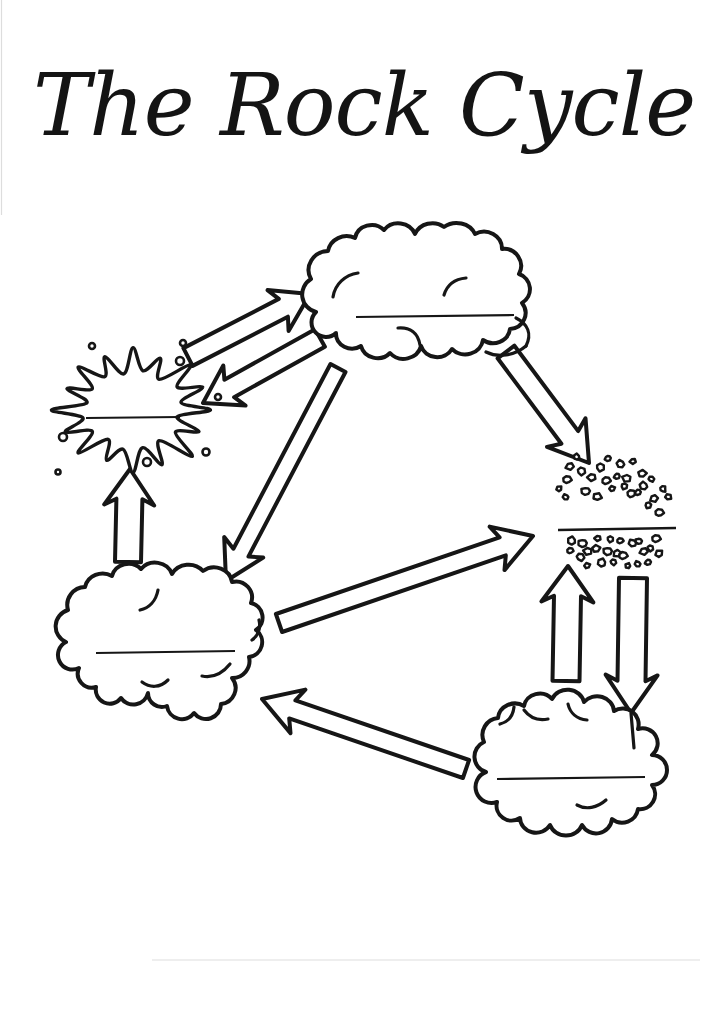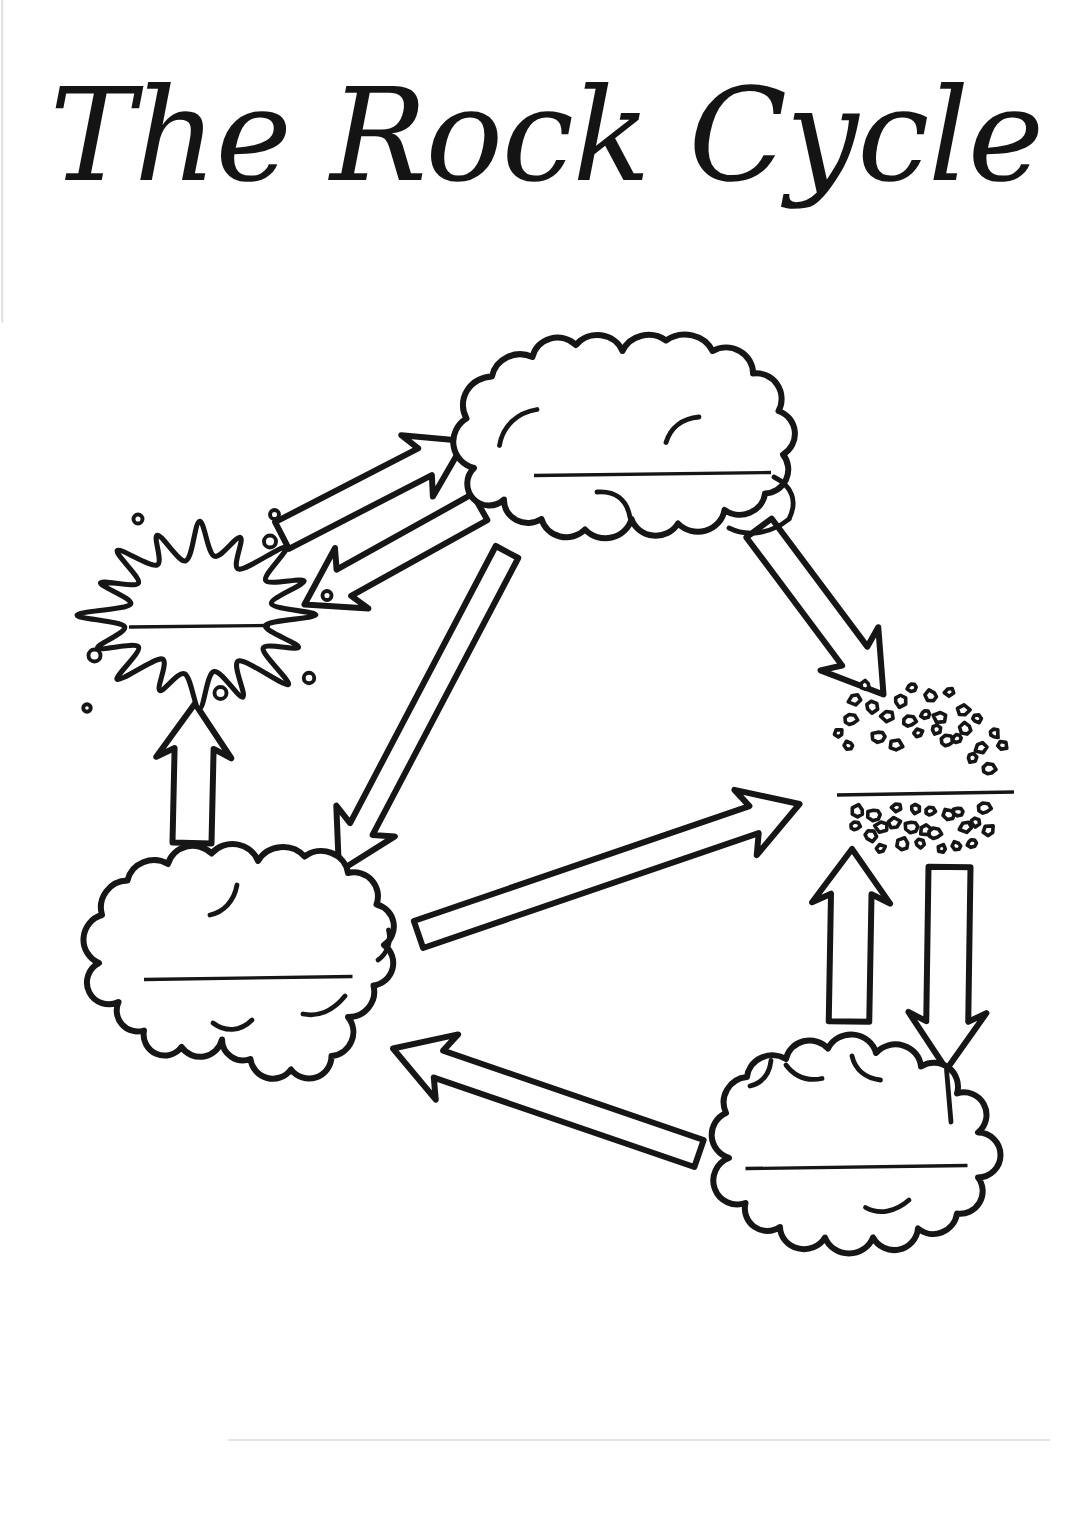--- a/index.html
+++ b/index.html
@@ -6,21 +6,21 @@
   .page{
     position:relative;
     width:728px;height:1024px;
     margin:0 auto;
     background:#ffffff;
     overflow:hidden;
     font-family:"Liberation Sans",sans-serif;
   }
   .title{
     position:absolute;
-    top:44px;left:0;right:0;
+    top:58px;left:0;right:0;
     margin:0;
     text-align:center;
     font-family:"DejaVu Serif",serif;
     font-style:italic;
     font-weight:normal;
     font-size:86px;
     letter-spacing:-1px;
     color:#141414;
     line-height:1.1;
     user-select:none;

